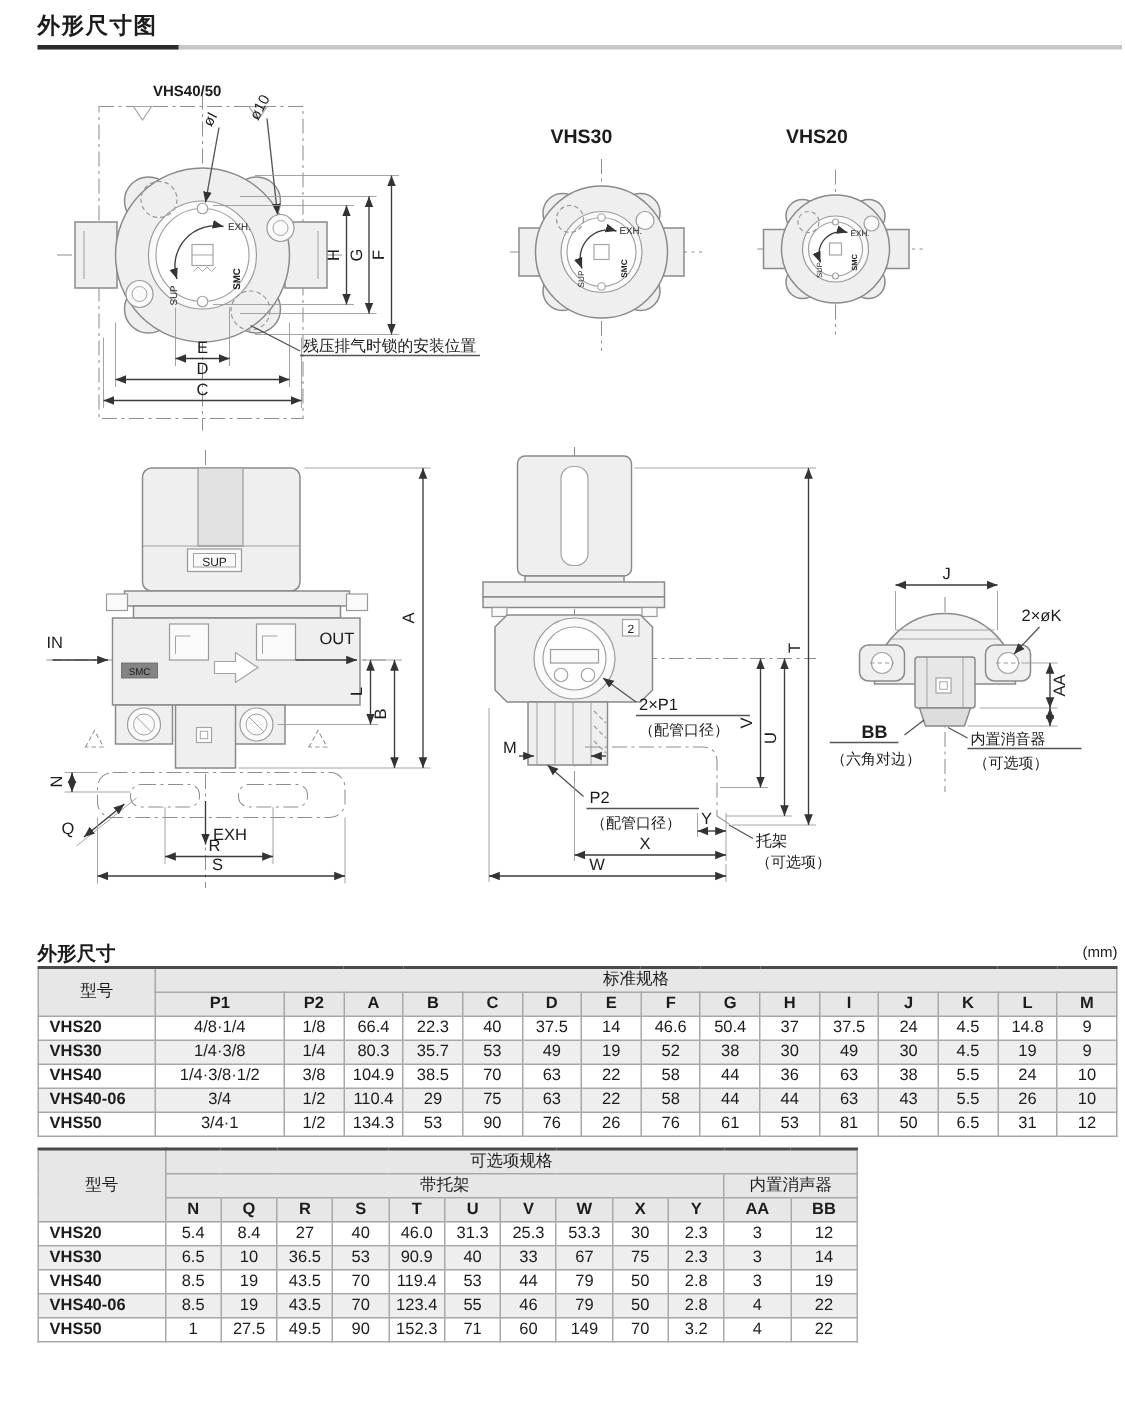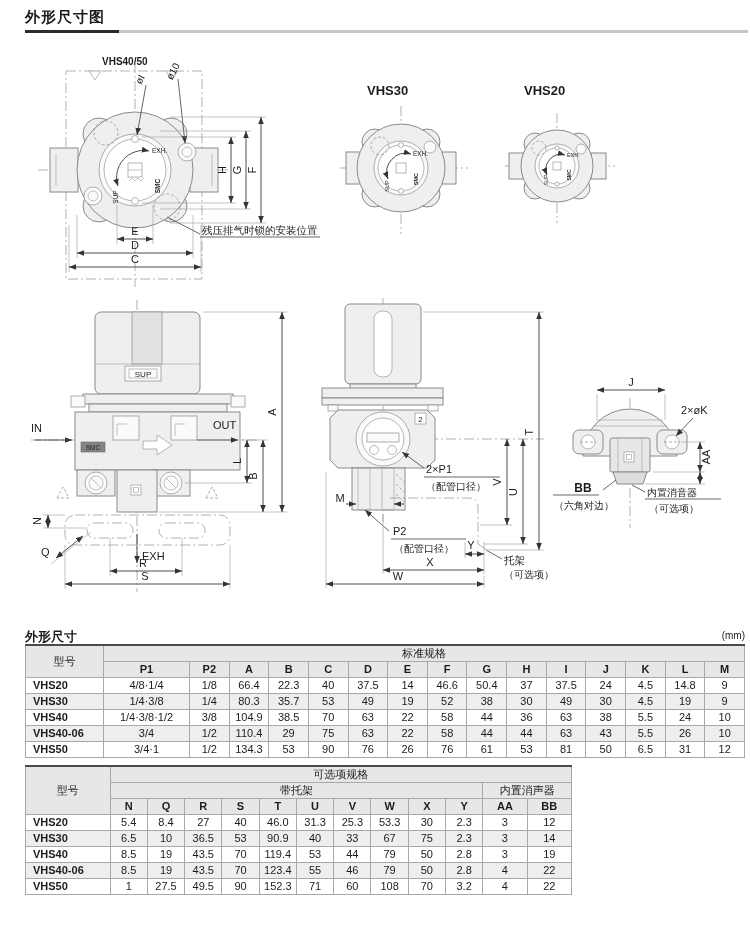--- a/index.html
+++ b/index.html
@@ -651,21 +651,21 @@
           </tr>
           <tr>
             <th>VHS50</th>
             <td>1</td>
             <td>27.5</td>
             <td>49.5</td>
             <td>90</td>
             <td>152.3</td>
             <td>71</td>
             <td>60</td>
-            <td>108</td>
+            <td>149</td>
             <td>70</td>
             <td>3.2</td>
             <td>4</td>
             <td>22</td>
           </tr>
         </tbody>
     </table>
   </div>
 
 </div>

